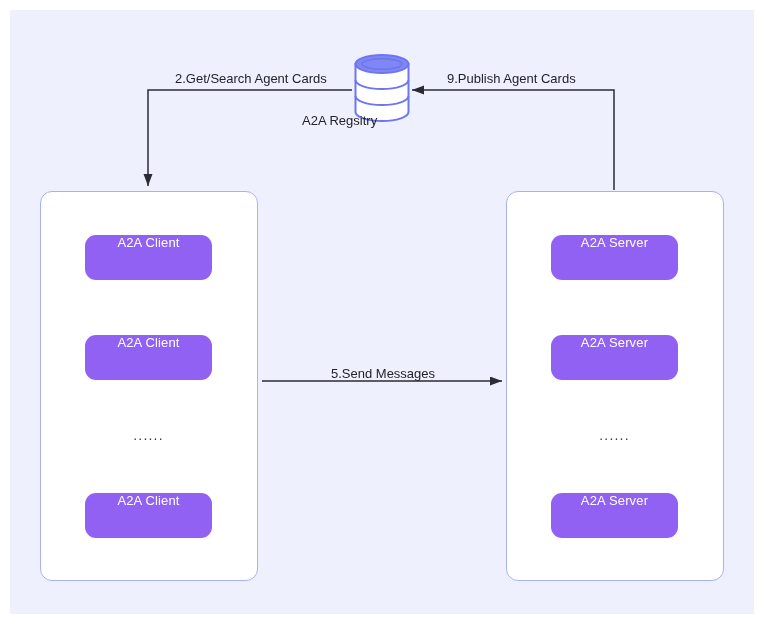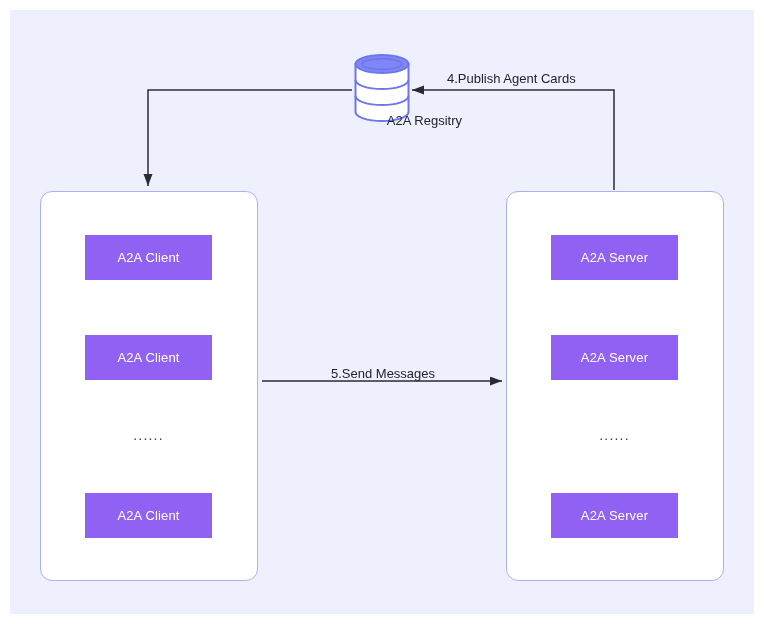--- a/index.html
+++ b/index.html
@@ -47,26 +47,25 @@
     width: 218px;
     height: 390px;
   }
 
   
   .node {
     position: absolute;
     width: 127px;
     height: 45px;
     background: #9061f2;
-    border-radius: 0;
+    border-radius: 11px;
     color: #ffffff;
     font-size: 13px;
     letter-spacing: 0.15px;
     display: flex;
-    align-items: center;
     justify-content: center;
     box-sizing: border-box;
   }
   .node-label { pointer-events: none; }
 
   .c1 { left: 85px;  top: 235px; }
   .c2 { left: 85px;  top: 335px; }
   .c3 { left: 85px;  top: 493px; }
   .s1 { left: 551px; top: 235px; }
   .s2 { left: 551px; top: 335px; }
@@ -90,21 +89,21 @@
     left: 352px;
     top: 54px;
     width: 60px;
     height: 75px;
   }
   #registry-label {
     position: absolute;
     left: 302px;
     top: 113px;
     width: 160px;
-    text-align: right;
+    text-align: left;
     font-size: 13px;
     color: #23232b;
   }
 
   
   .edge-label {
     position: absolute;
     font-size: 13px;
     color: #23232b;
     white-space: nowrap;
@@ -149,21 +148,22 @@
 
       <path d="M3.5 26 A26.5 9 0 0 0 56.5 26" fill="none" stroke="#6e76ee" stroke-width="2"></path>
       <path d="M3.5 42 A26.5 9 0 0 0 56.5 42" fill="none" stroke="#6e76ee" stroke-width="2"></path>
 
       <ellipse cx="30" cy="10" rx="26.5" ry="9" fill="#7f86f5" stroke="#6e76ee" stroke-width="2"></ellipse>
       <ellipse cx="30" cy="10" rx="20" ry="5.4" fill="#7f86f5" stroke="#6e76ee" stroke-width="1.6"></ellipse>
     </svg>
   </div>
   <div id="registry-label">A2A Regsitry</div>
 
-  <div class="edge-label" id="label-publish">4.Publish Agent Cards</div>
+  <div class="edge-label" id="label-get">2.Get/Search Agent Cards</div>
+  <div class="edge-label" id="label-publish">9.Publish Agent Cards</div>
   <div class="edge-label" id="label-send">5.Send Messages</div>
 
   <div class="panel" id="panel-client"></div>
   <div class="node c1">
     <span class="node-label">A2A Client</span>
   </div>
   <div class="node c2">
     <span class="node-label">A2A Client</span>
   </div>
   <div class="ellipsis ell-client">......</div>

